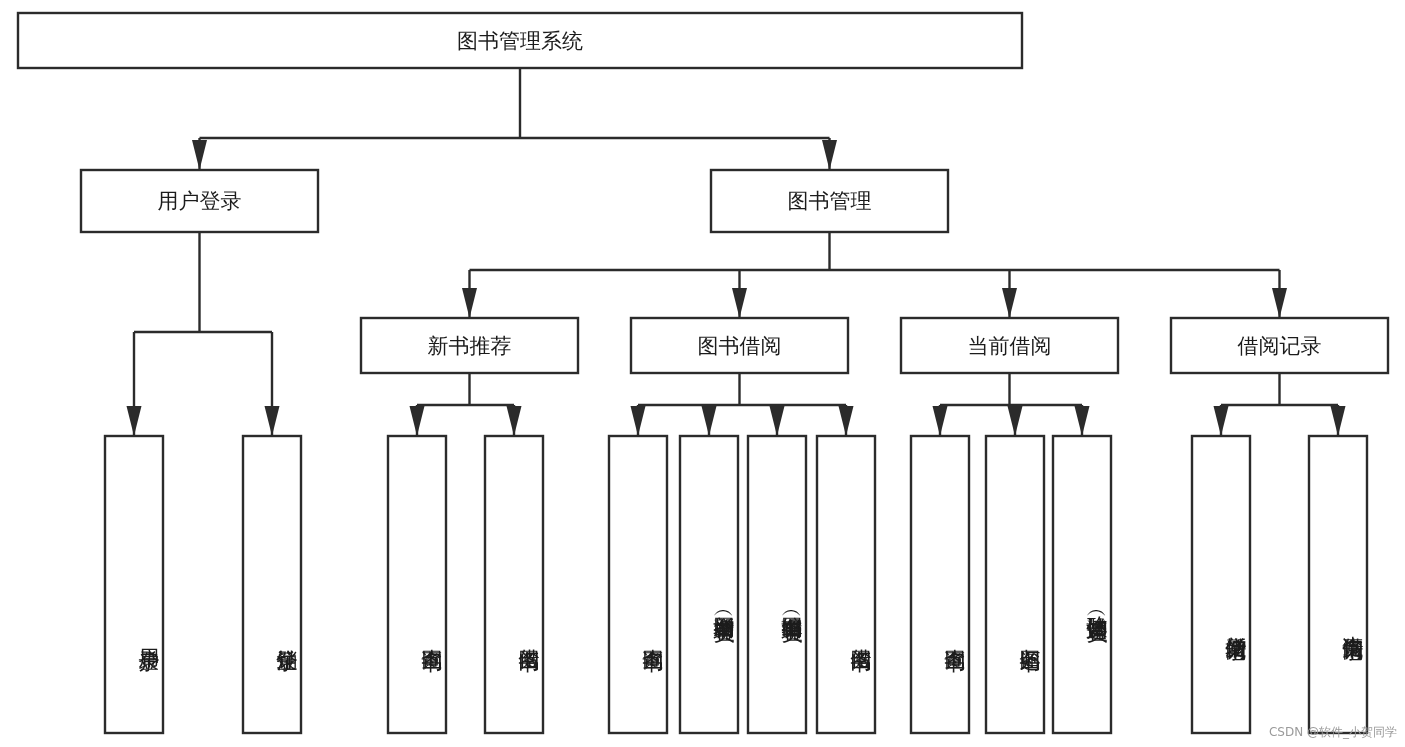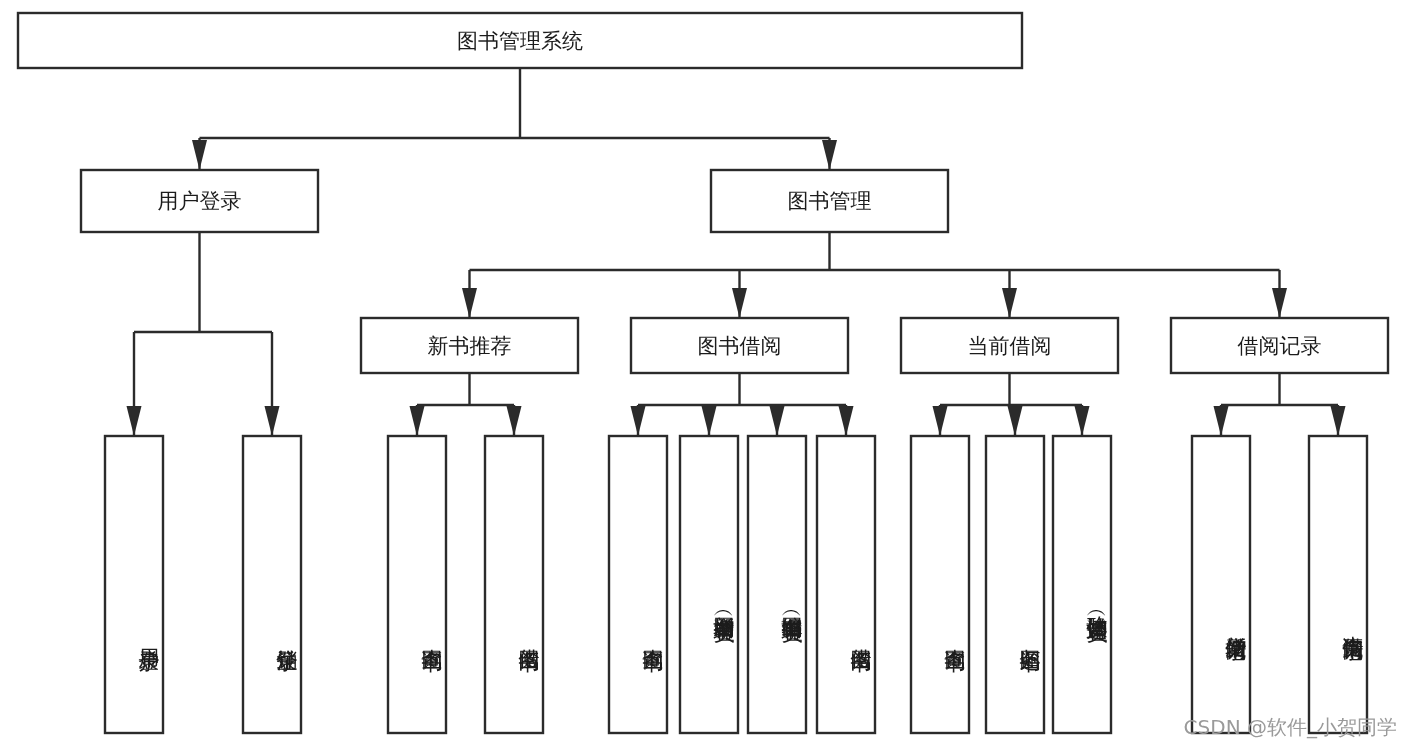--- a/index.html
+++ b/index.html
@@ -59,21 +59,21 @@
     white-space: nowrap;
     pointer-events: none;
     color: #1c1c1c;
     font-size: 21px;
     font-family: "DejaVu Sans", "Liberation Sans", sans-serif;
   }
   .watermark {
     position: absolute;
     right: 8px;
     bottom: 6px;
-    font-size: 20px;
+    font-size: 12px;
     color: #9a9a9a;
     font-family: "DejaVu Sans", "Liberation Sans", sans-serif;
     white-space: nowrap;
     pointer-events: none;
     text-align: right;
   }
 </style>
 </head>
 <body>
 

